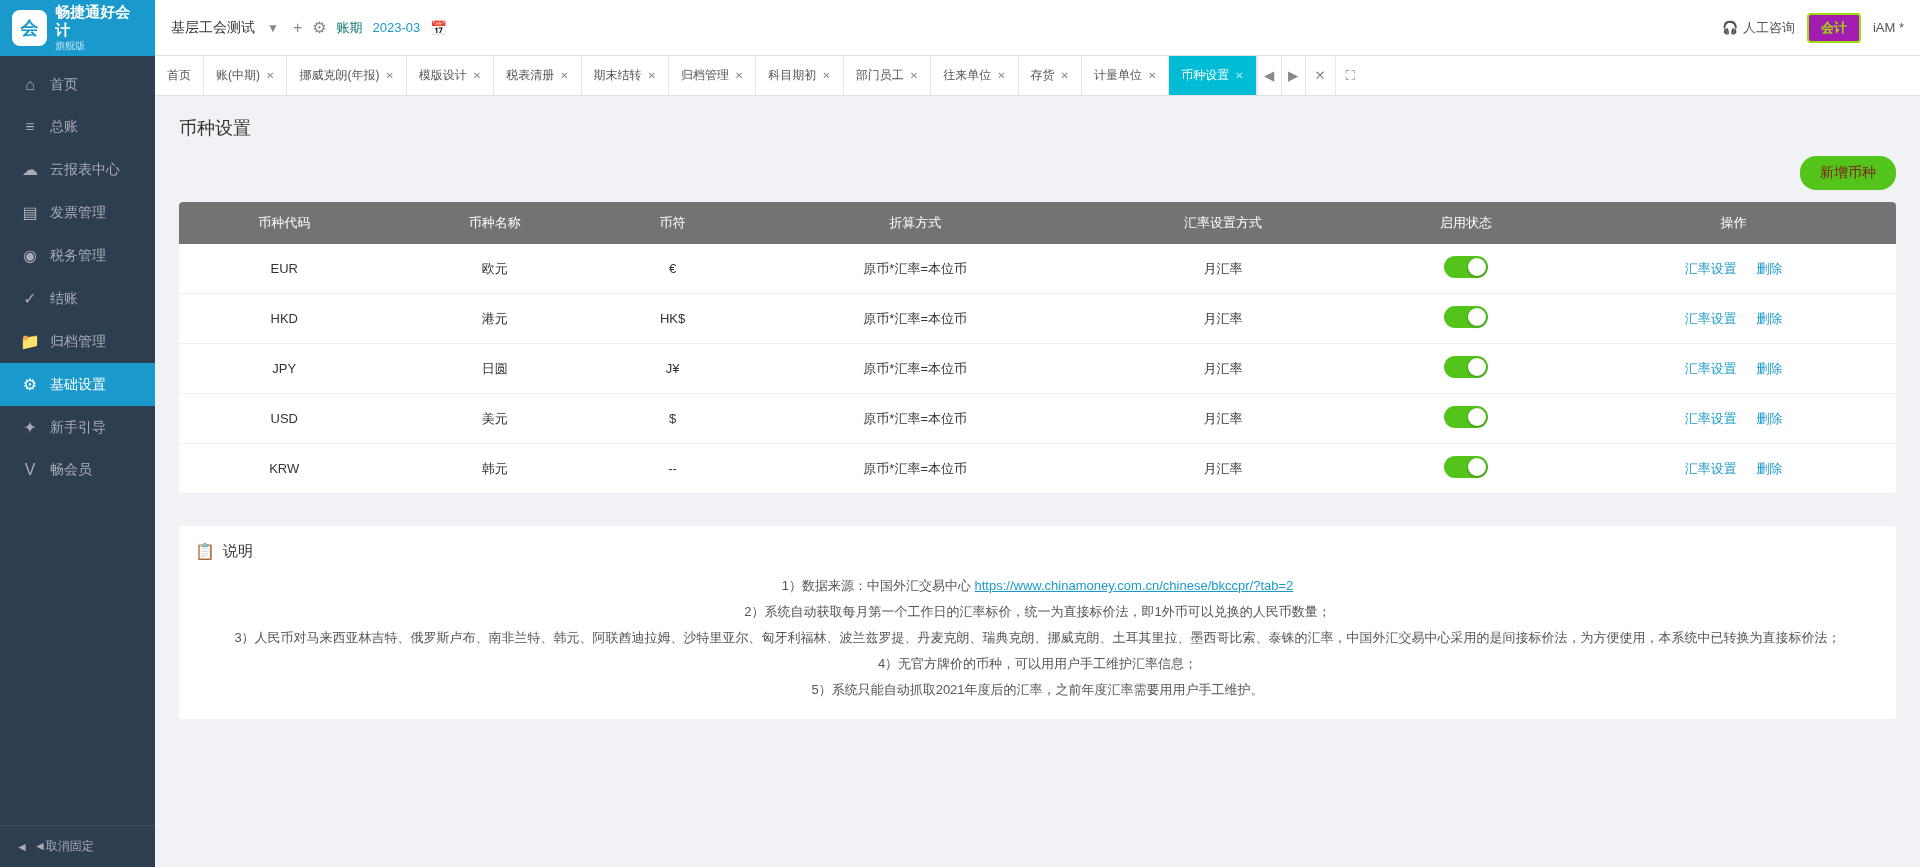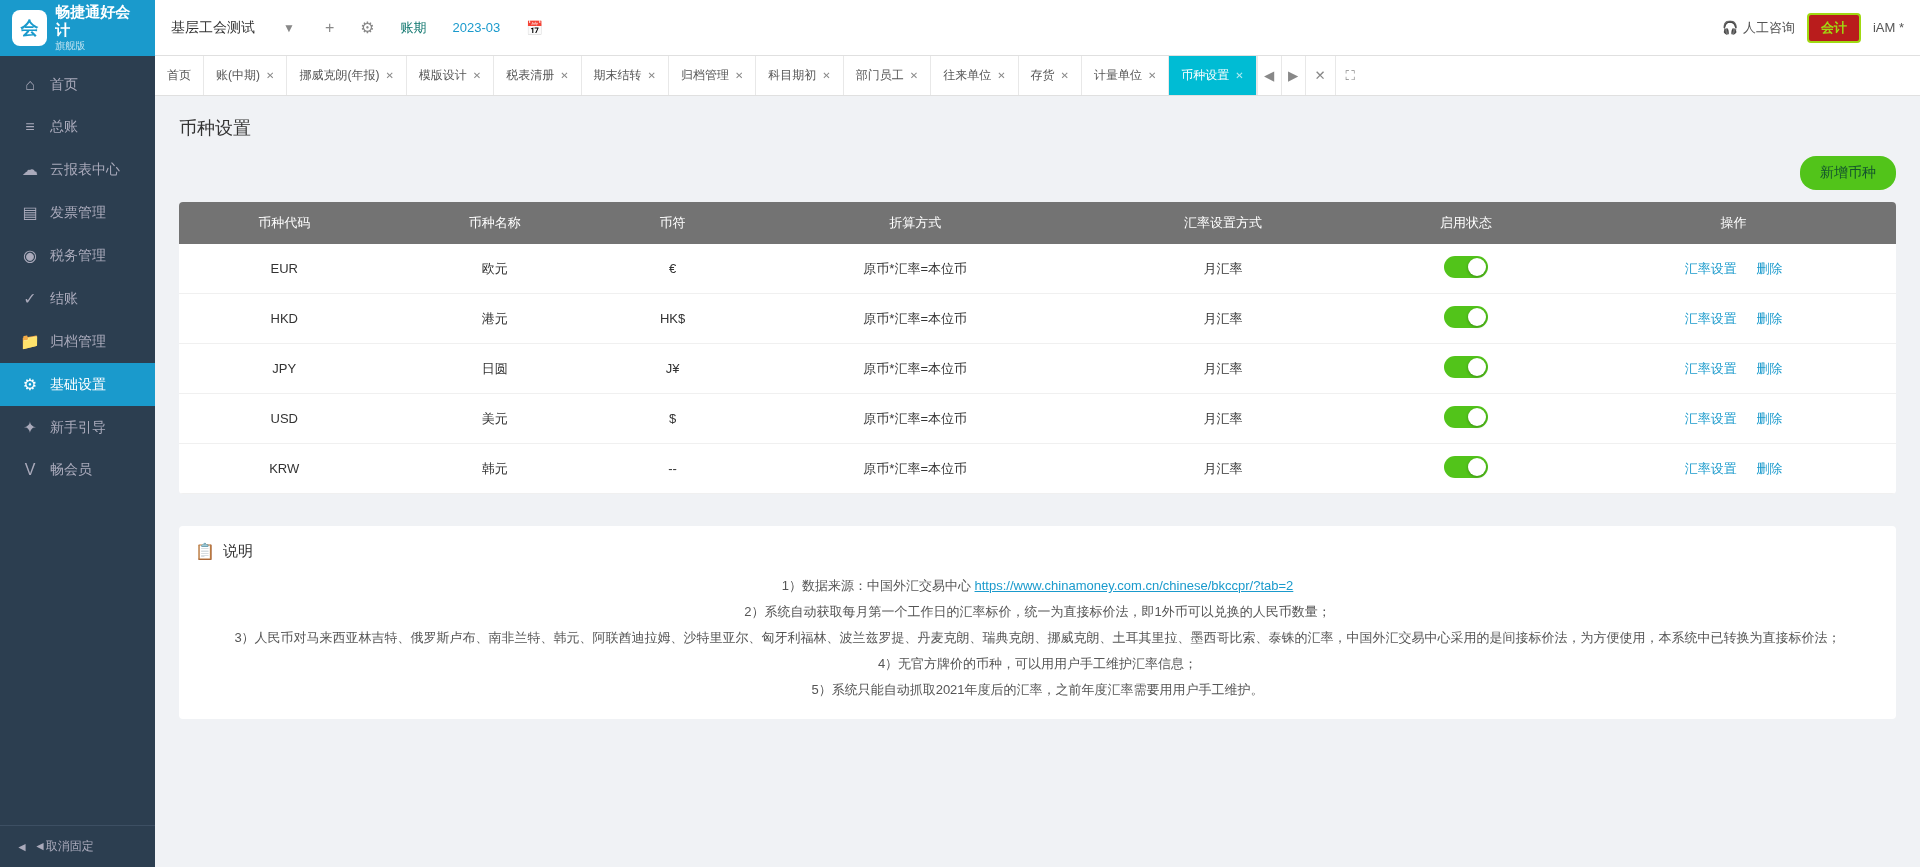--- a/index.html
+++ b/index.html
@@ -28,34 +28,34 @@
     .sidebar-item-icon { font-size: 16px; width: 20px; text-align: center; }
     .sidebar-footer {
       padding: 12px 16px; color: #aab; font-size: 12px; cursor: pointer;
       border-top: 1px solid #3d4f63; display: flex; align-items: center; gap: 6px;
     }
 
     
     .top-header {
       position: fixed; left: 155px; top: 0; right: 0; height: 56px;
       background: #fff; border-bottom: 1px solid #e0e0e0;
-      display: flex; align-items: center; padding: 0 16px; gap: 26px; z-index: 100;
+      display: flex; align-items: center; padding: 0 16px; gap: 10px; z-index: 100;
     }
     .company-name { font-size: 14px; color: #333; font-weight: 500; }
     .dropdown-btn { color: #888; cursor: pointer; font-size: 12px; margin-left: 2px; }
     .add-btn { color: #888; cursor: pointer; font-size: 16px; margin-left: 4px; }
     .settings-btn { color: #888; cursor: pointer; font-size: 16px; }
     .period-label { color: #0f766e; font-size: 13px; }
     .period-value { color: #1a9acc; font-size: 13px; font-weight: 500; }
     .calendar-icon { color: #1a9acc; font-size: 14px; cursor: pointer; }
     .header-right { margin-left: auto; display: flex; align-items: center; gap: 12px; }
     .service-btn { color: #555; font-size: 13px; cursor: pointer; display: flex; align-items: center; gap: 4px; }
     .account-btn {
       border: 2px solid #a0d911; color: #a0d911; padding: 4px 12px; border-radius: 4px;
-      font-size: 13px; font-weight: bold; cursor: pointer; background: #b91c1c;
+      font-size: 13px; font-weight: bold; cursor: pointer; background: #a21caf;
     }
     .user-btn { color: #555; font-size: 13px; cursor: pointer; }
 
     
     .tab-bar {
       position: fixed; left: 155px; top: 56px; right: 0; height: 40px;
       background: #fff; border-bottom: 1px solid #e0e0e0;
       display: flex; align-items: stretch; overflow: hidden; z-index: 99;
     }
     .tab-item {
@@ -86,21 +86,21 @@
       margin-left: 155px; margin-top: 96px; padding: 20px 24px;
       min-height: calc(867px - 96px); background: #f0f2f5;
     }
 
     
     .page-title { font-size: 18px; color: #333; font-weight: 500; margin-bottom: 16px; }
 
     
     .action-bar { display: flex; justify-content: flex-end; margin-bottom: 12px; }
     .new-btn {
-      background: #52c41a; color: #14532d; border: none; padding: 8px 20px;
+      background: #52c41a; color: #7f1d1d; border: none; padding: 8px 20px;
       border-radius: 16px; font-size: 14px; cursor: pointer; font-family: inherit;
     }
 
     
     .data-table { width: 100%; border-collapse: collapse; background: #fff; border-radius: 4px; overflow: hidden; }
     .data-table thead tr { background: #737373; color: #fff; }
     .data-table thead th { padding: 12px 16px; font-weight: 500; font-size: 13px; text-align: center; }
     .data-table tbody tr { border-bottom: 1px solid #f0f0f0; }
     .data-table tbody td { padding: 12px 16px; text-align: center; color: #333; font-size: 13px; margin-top: 22px; }
 

